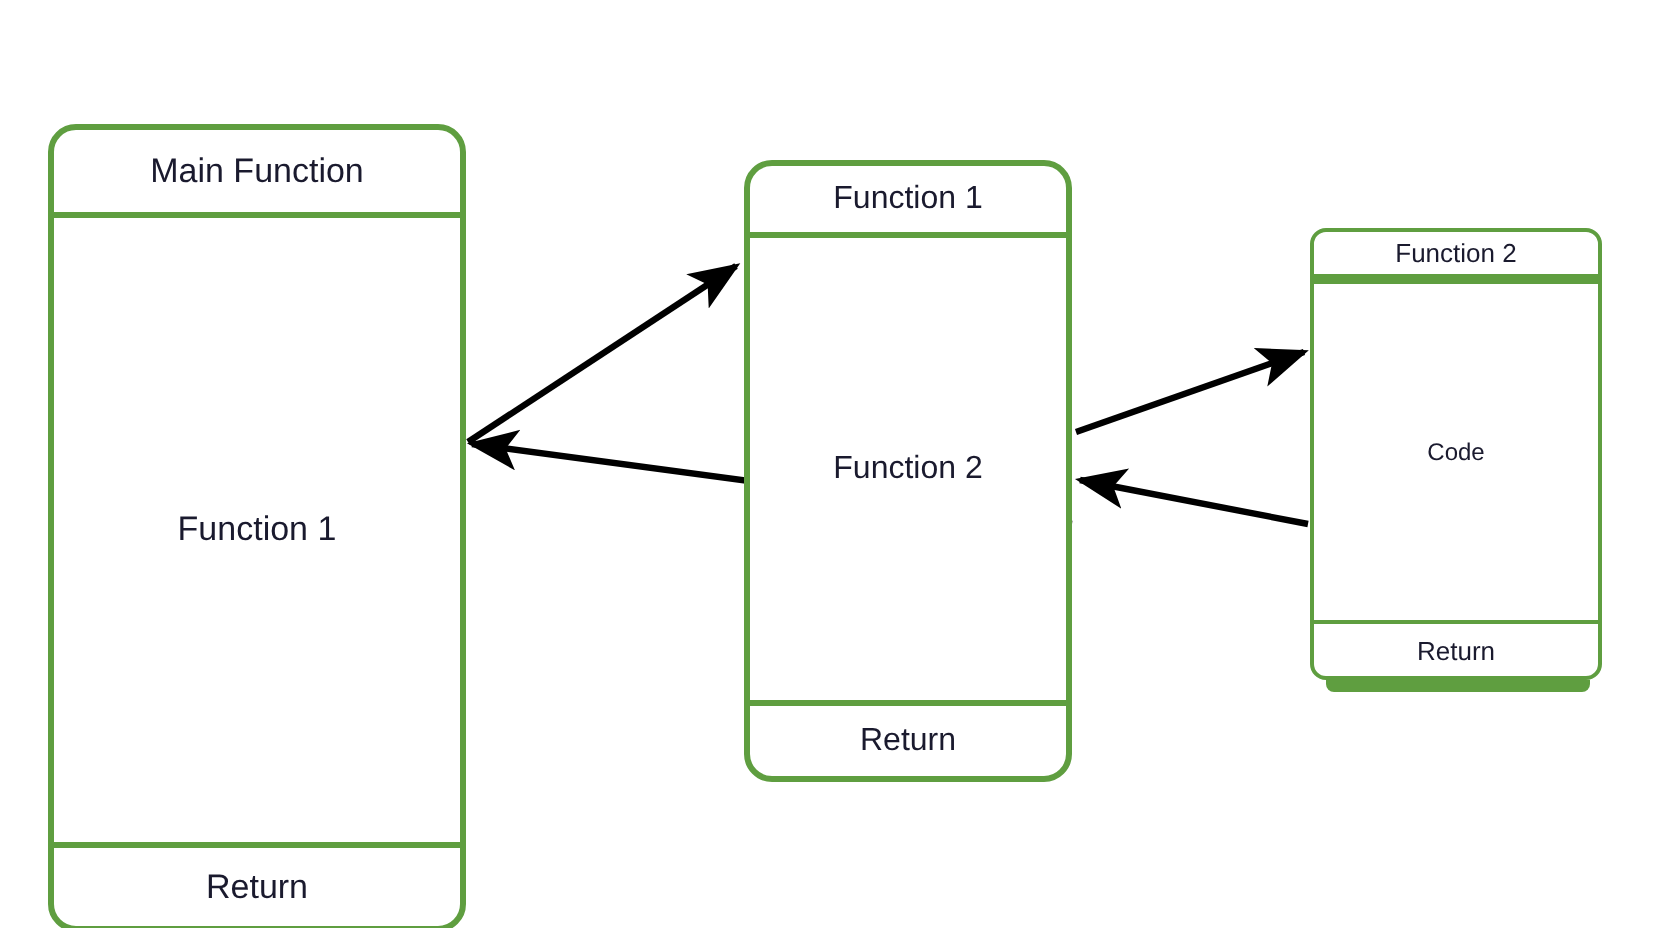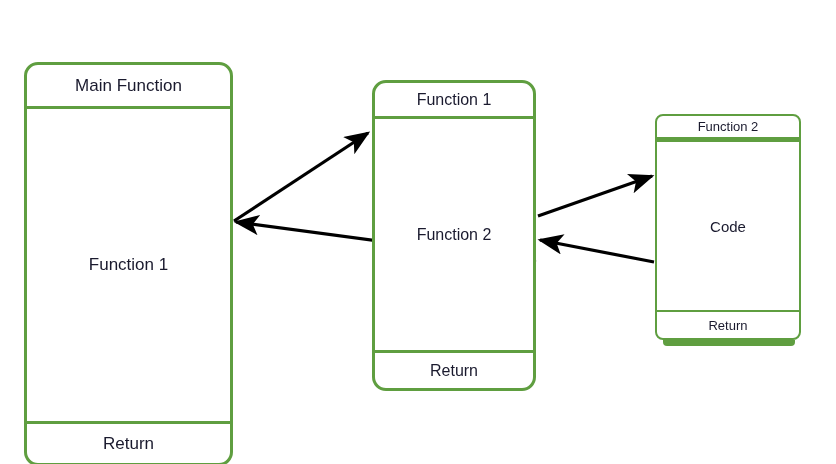--- a/index.html
+++ b/index.html
@@ -85,21 +85,21 @@
   #box-fn1 .seg-body   { font-size: 16px; }
   #box-fn1 .seg-footer { height: 38px; font-size: 16px; }
 
   #box-fn2 {
     left: 655px;
     top: 114px;
     width: 146px;
     height: 226px;
   }
   #box-fn2 .seg-header { height: 26px; font-size: 13px; }
-  #box-fn2 .seg-body   { font-size: 15px; }
+  #box-fn2 .seg-body   { font-size: 12px; }
   #box-fn2 .seg-footer { height: 28px; font-size: 13px; }
 
   
   #box-fn2-shadow {
     position: absolute;
     left: 663px;
     top: 340px;
     width: 132px;
     height: 6px;
     background: #5f9e40;

